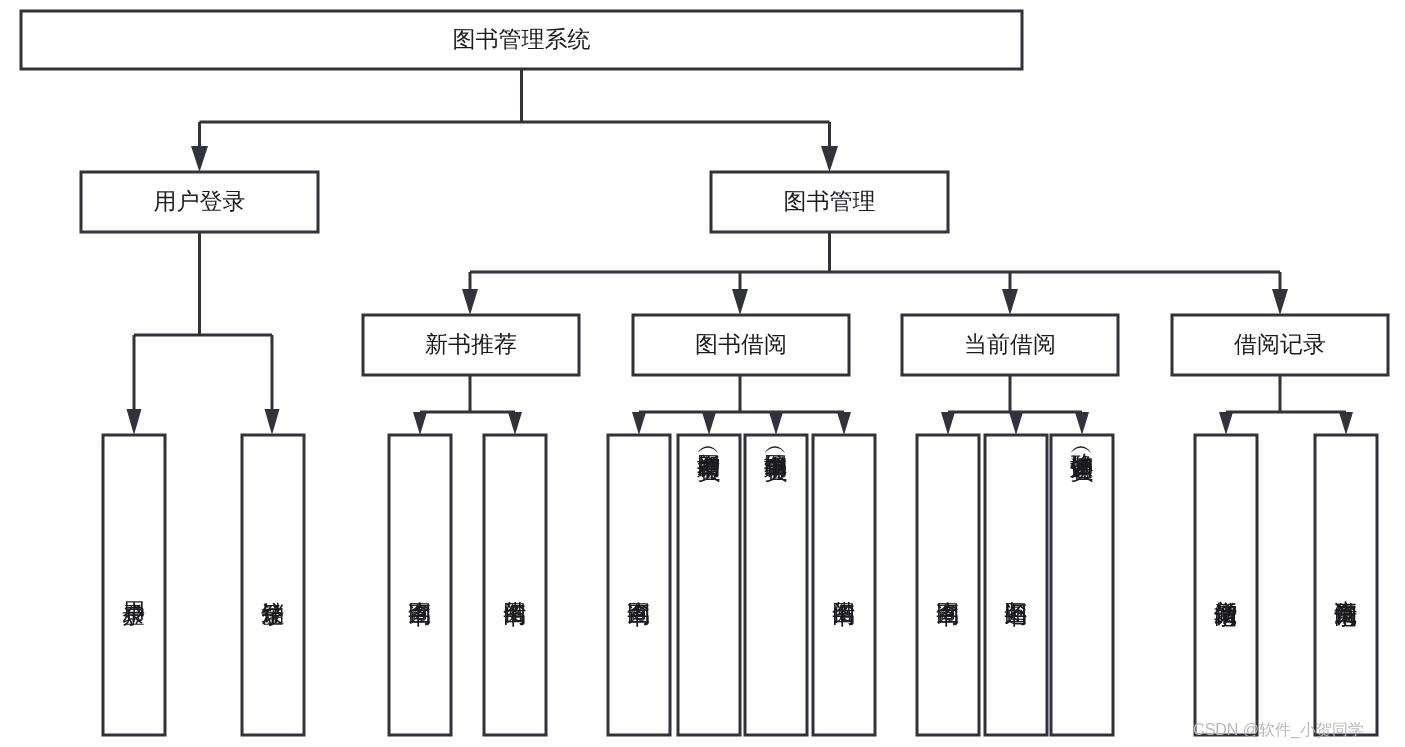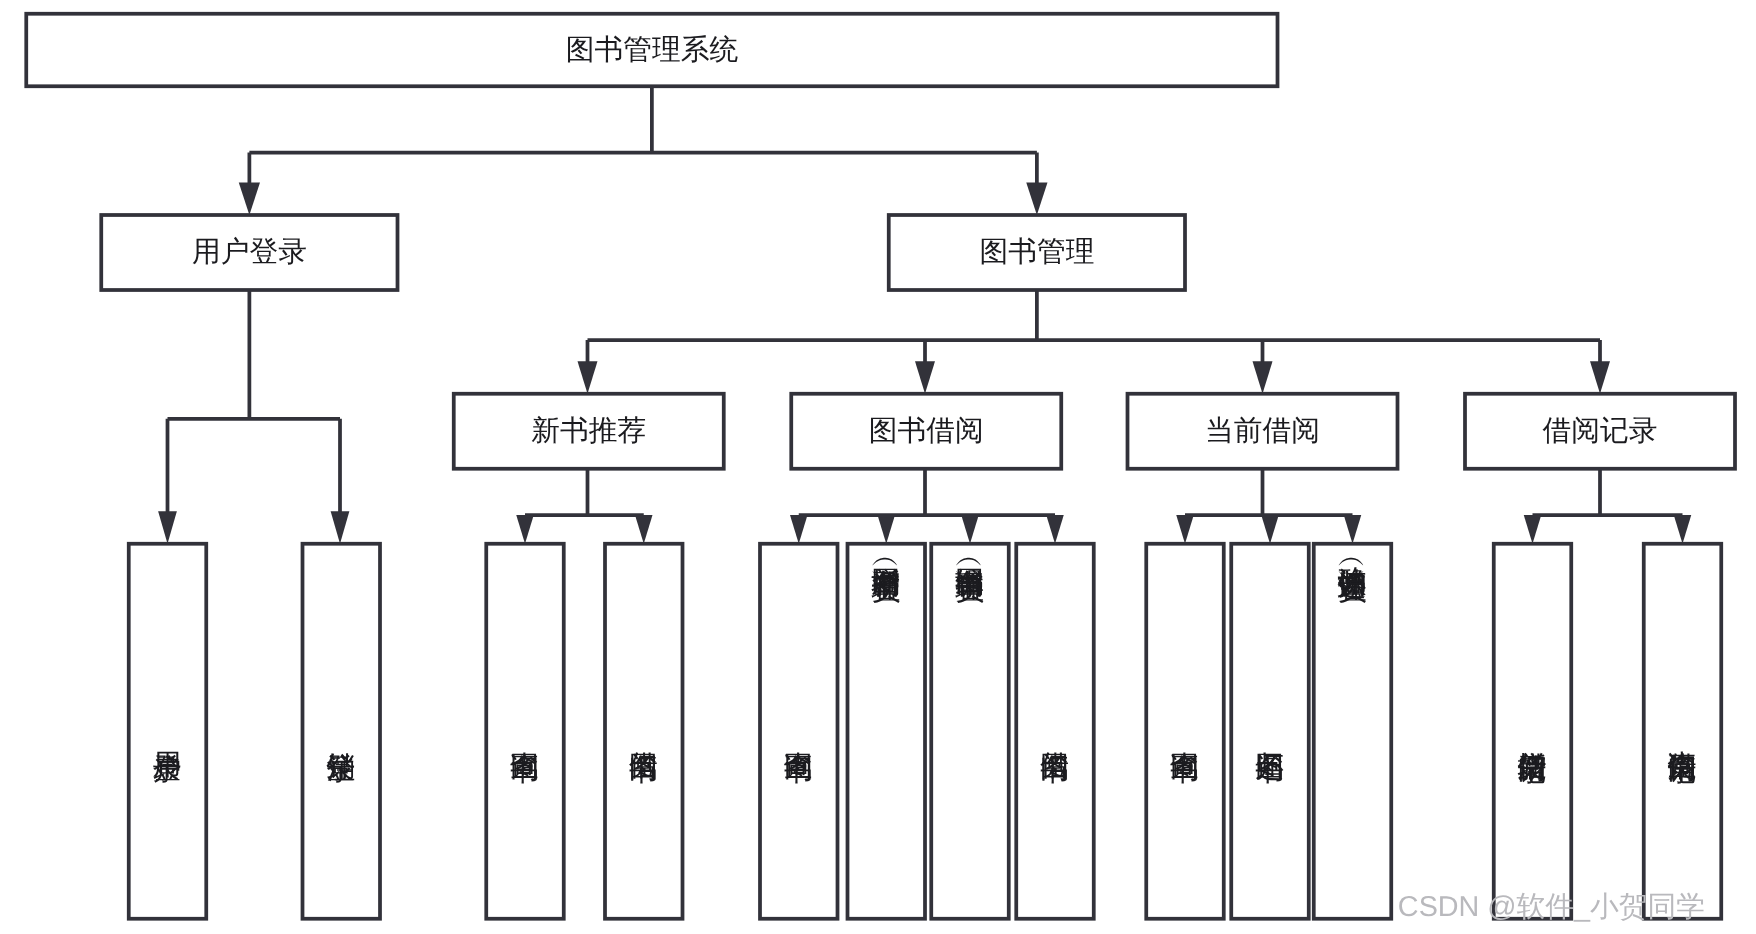--- a/index.html
+++ b/index.html
@@ -63,21 +63,21 @@
     writing-mode: vertical-rl;
     text-orientation: upright;
     white-space: nowrap;
     letter-spacing: 1px;
   }
   .watermark {
     position: absolute;
     right: 8px;
     bottom: 6px;
     font-family: "Liberation Sans", "DejaVu Sans", sans-serif;
-    font-size: 23px;
+    font-size: 16px;
     color: #b9b9bd;
     white-space: nowrap;
     user-select: none;
   }
 </style>
 </head>
 <body>
 
 <div id="diagram-root">
 

